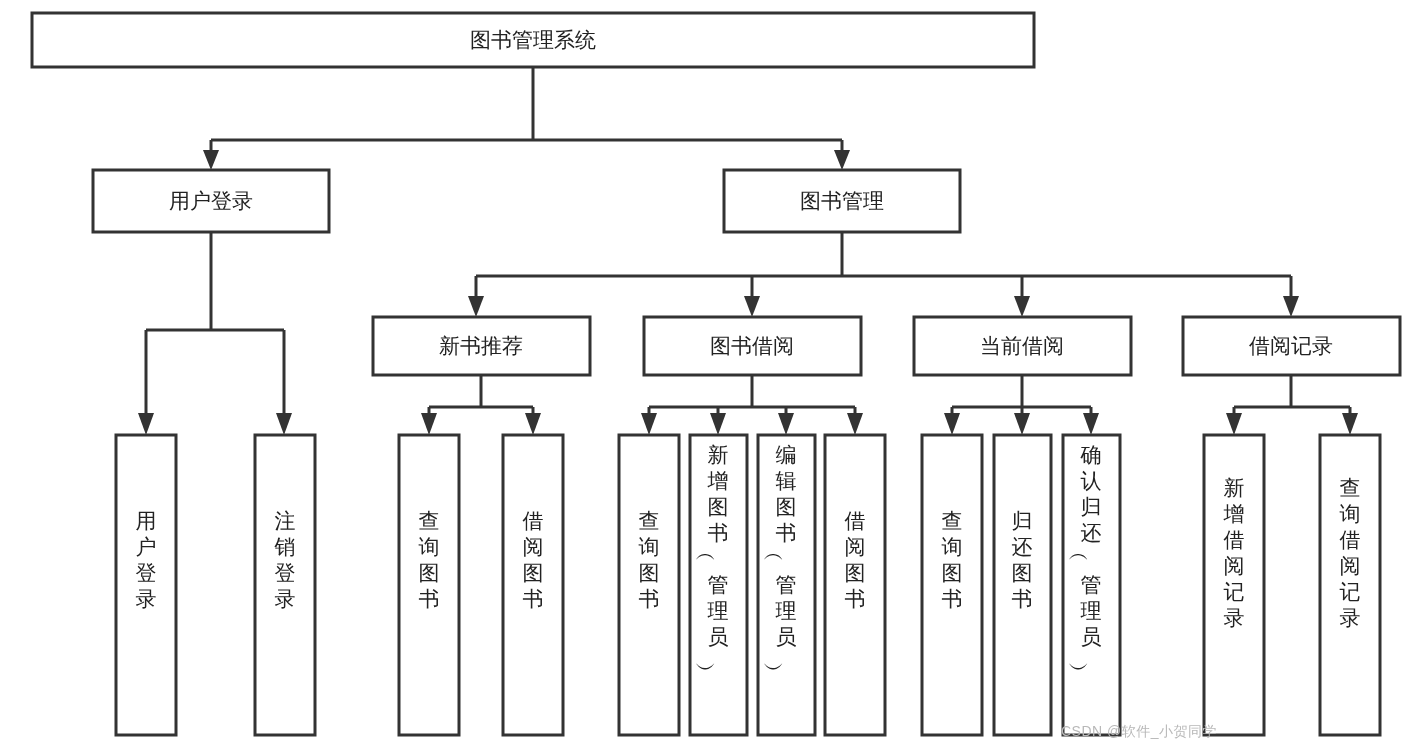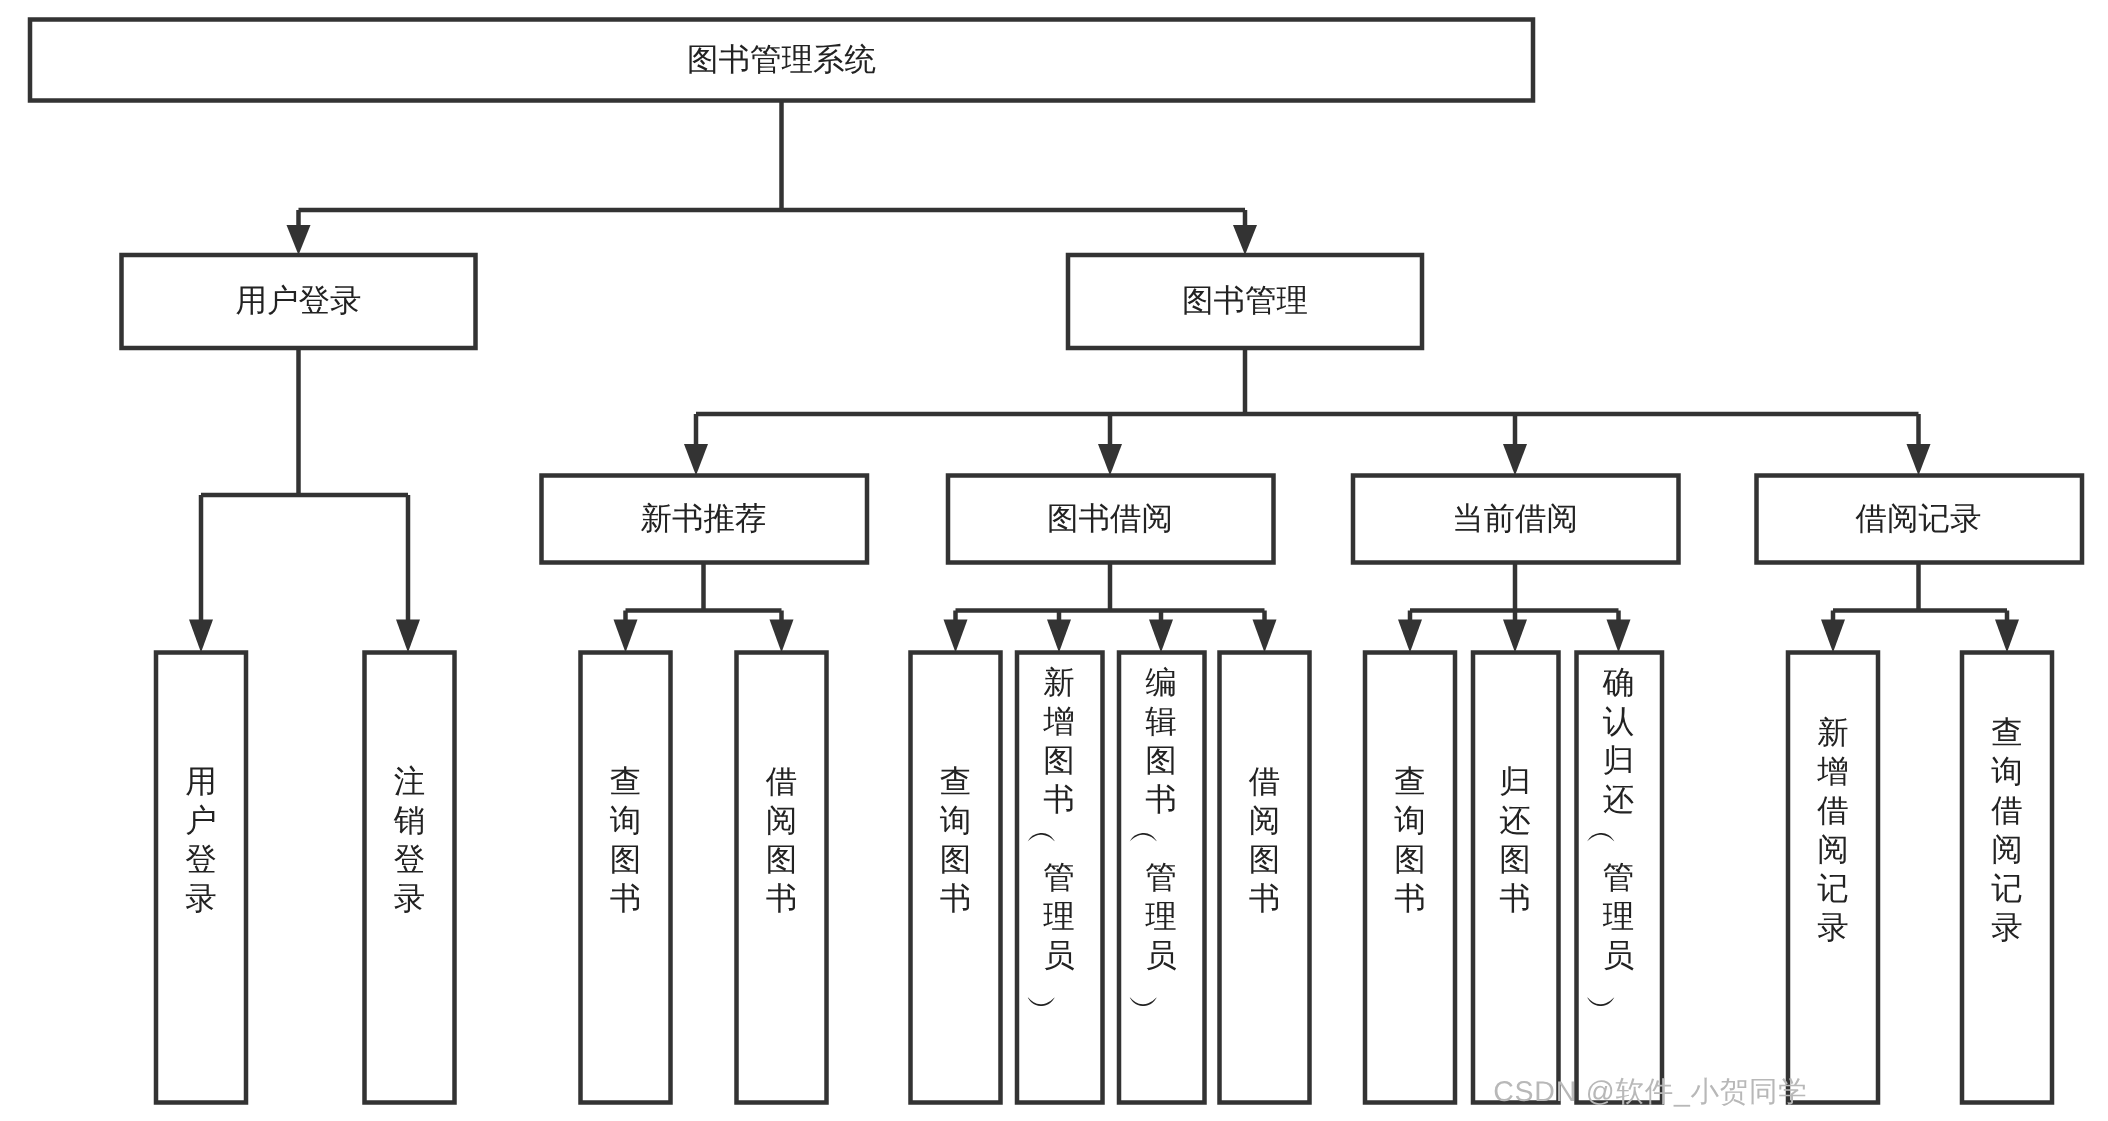--- a/index.html
+++ b/index.html
@@ -9,21 +9,21 @@
   }
   body {
     width: 1405px;
     height: 747px;
     font-family: "Liberation Sans", sans-serif;
     position: relative;
     overflow: hidden;
   }
   #diagram-root {
     position: absolute;
-    left: 0;
+    left: 12px;
     top: 0;
     width: 1213px;
     height: 747px;
   }
   svg.flow {
     display: block;
     width: 1405px;
     height: 747px;
   }
   .node-box {
@@ -52,21 +52,21 @@
     font-family: "Liberation Sans", sans-serif;
     font-size: 21px;
     fill: #222222;
     text-anchor: middle;
   }
   .watermark {
     position: absolute;
     right: 8px;
     bottom: 6px;
     font-family: "Liberation Sans", sans-serif;
-    font-size: 19px;
+    font-size: 14px;
     color: #b8b8b8;
     letter-spacing: 0.5px;
     white-space: nowrap;
     user-select: none;
     margin-left: 36px;
   }
 </style>
 </head>
 <body>
 

